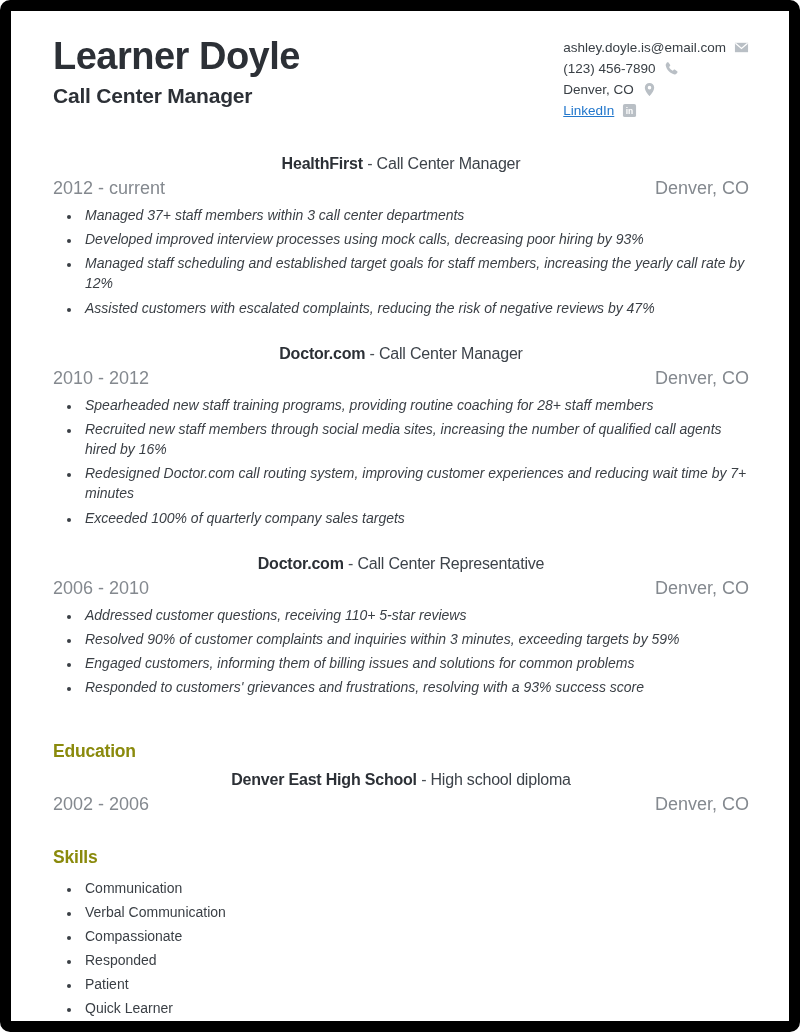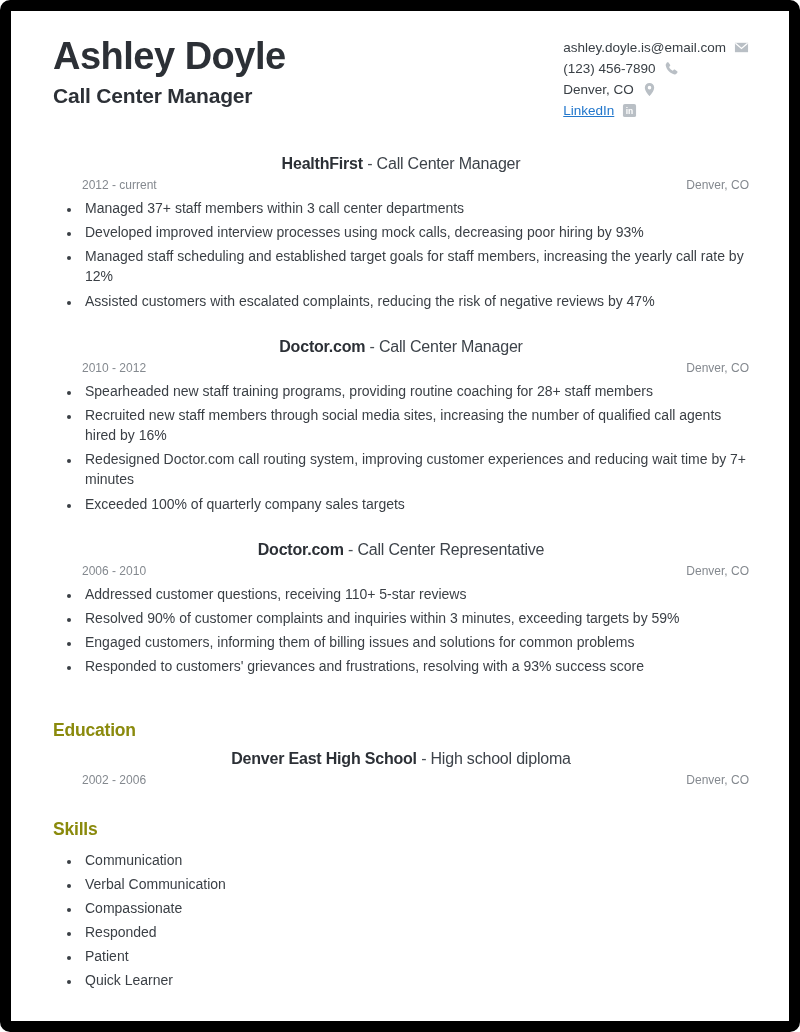--- a/index.html
+++ b/index.html
@@ -57,53 +57,53 @@
 
   .job { margin-bottom: 27px; }
   .job:last-child { margin-bottom: 0; }
   .job-heading { font-size: 16px; margin-bottom: 5px; letter-spacing: -0.2px; text-align: center; }
   .company-name { font-weight: 700; color: #2c3036; }
   .heading-sep { font-weight: 300; color: #4a5056; }
   .role-title { font-weight: 300; color: #3d434a; }
   .meta-row {
     display: flex;
     justify-content: space-between;
-    font-size: 12px;
+    font-size: 18px;
     color: #84898f;
     margin-bottom: 6px;
-    margin-left: 29px;
   }
   ul.bullets { list-style: disc; padding-left: 28px; }
   ul.bullets li {
     font-size: 14px;
     color: #3a3f45;
     line-height: 1.44;
     margin-bottom: 4px;
     padding-left: 4px;
+    font-style: italic;
   }
   ul.bullets li::marker { color: #3a3f45; font-size: 12px; }
 
   .skills-list { list-style: disc; padding-left: 28px; margin-top: 12px; }
   .skills-list li {
     font-size: 14px;
     color: #3a3f45;
     margin-bottom: 8px;
     padding-left: 4px;
   }
   .skills-list li::marker { color: #3a3f45; font-size: 12px; }
 </style>
 </head>
 <body>
 
 <div class="frame">
   <div class="content">
 
     <div class="header-row">
       <div>
-        <div class="person-name">Ashley Doyle</div>
+        <div class="person-name">Learner Doyle</div>
         <div class="person-title">Call Center Manager</div>
       </div>
       <div class="contact">
         <div class="contact-row">
           <span>ashley.doyle.is@email.com</span>
           <span class="c-icon">
             <svg viewBox="0 0 16 16" width="15" height="15">
                 <path d="M1 3h14v10H1z" fill="#b9bfc5"></path>
                 <path d="M1.5 3.5L8 9l6.5-5.5" stroke="#ffffff" stroke-width="1.4" fill="none"></path>
               </svg>

